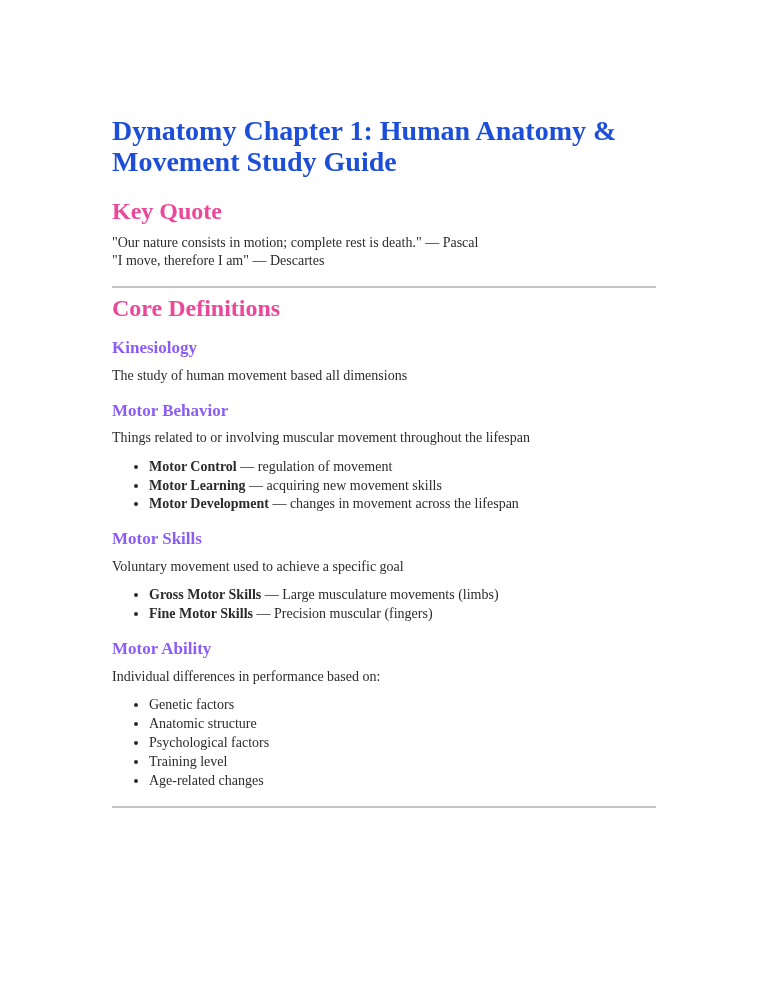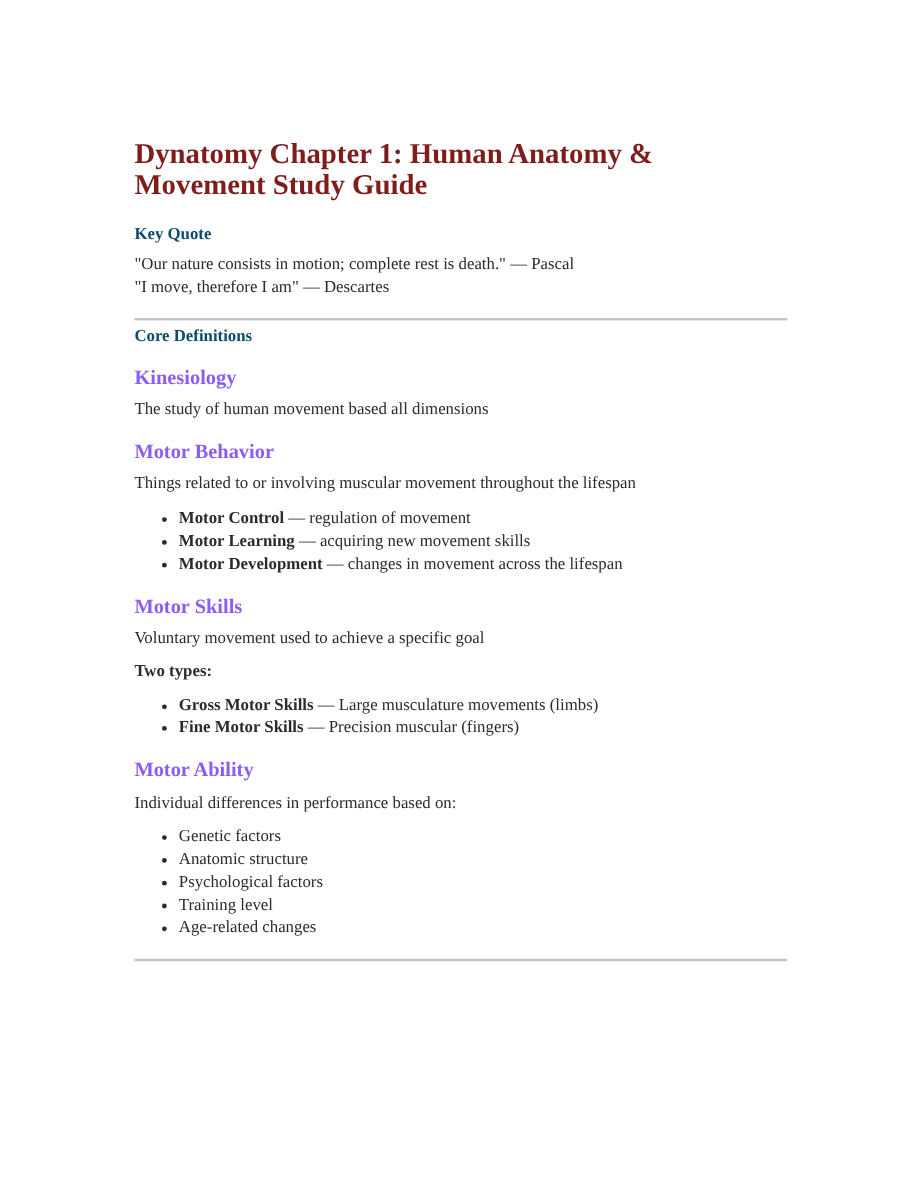--- a/index.html
+++ b/index.html
@@ -6,31 +6,31 @@
   html, body { width: 768px; height: 994px; }
   body {
     background: #ffffff;
     font-family: "Liberation Serif", "DejaVu Serif", serif;
     color: #2b2b2b;
     padding: 116px 112px 0 112px;
     overflow: hidden;
   }
   .doc { width: 544px; }
   h1 {
-    font-size: 24px;
+    font-size: 28px;
     line-height: 1.1;
     font-weight: 700;
-    color: #7f1d1d;
+    color: #1d4ed8;
     margin: 0;
   }
   h2 {
-    font-size: 14px;
+    font-size: 24px;
     line-height: 1.25;
     font-weight: 700;
-    color: #0c4a6e;
+    color: #ec4899;
     margin: 18px 0 8px 0;
   }
   hr + h2 { margin-top: 5px; }
   h3 {
     font-size: 17px;
     line-height: 1.25;
     font-weight: 700;
     color: #8b5cf6;
     margin: 14px 0 8px 0;
   }
@@ -76,21 +76,20 @@
   <h3>Motor Behavior</h3>
   <p>Things related to or involving muscular movement throughout the lifespan</p>
   <ul>
     <li><strong>Motor Control</strong><span> — regulation of movement</span></li>
     <li><strong>Motor Learning</strong><span> — acquiring new movement skills</span></li>
     <li><strong>Motor Development</strong><span> — changes in movement across the lifespan</span></li>
   </ul>
 
   <h3>Motor Skills</h3>
   <p>Voluntary movement used to achieve a specific goal</p>
-  <p class="bold-lead">Two types:</p>
   <ul>
     <li><strong>Gross Motor Skills</strong><span> — Large musculature movements (limbs)</span></li>
     <li><strong>Fine Motor Skills</strong><span> — Precision muscular (fingers)</span></li>
   </ul>
 
   <h3>Motor Ability</h3>
   <p>Individual differences in performance based on:</p>
   <ul>
     <li>Genetic factors</li>
     <li>Anatomic structure</li>

